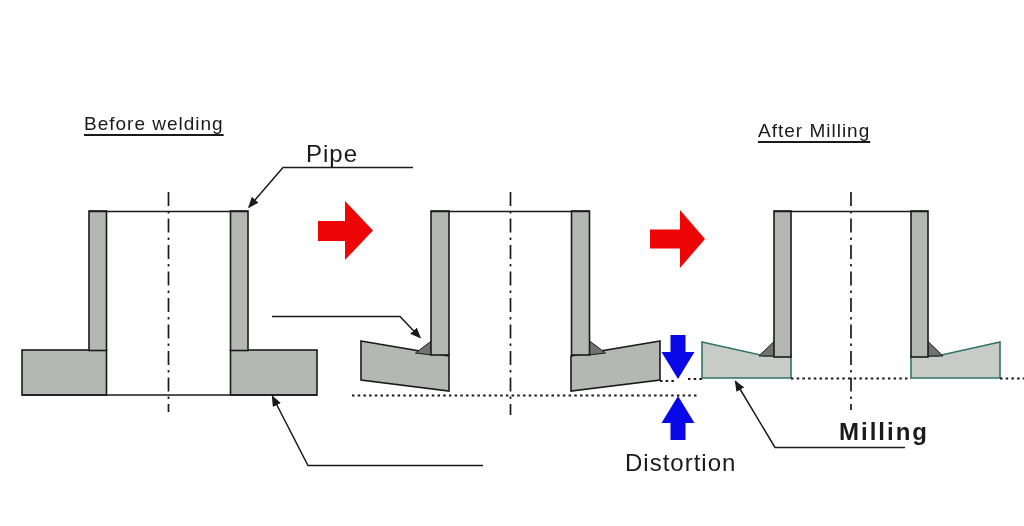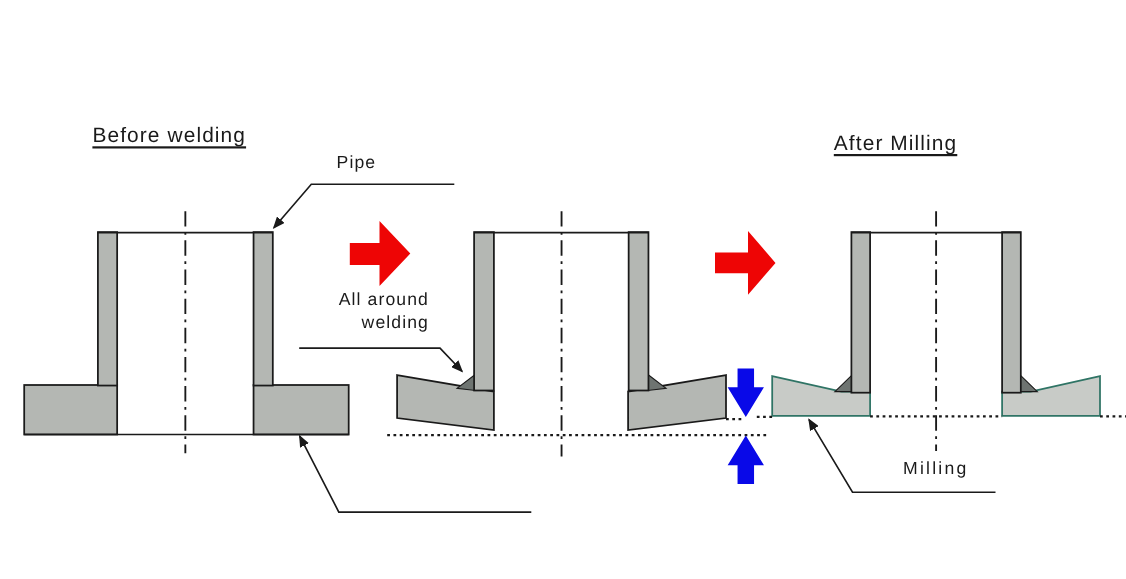--- a/index.html
+++ b/index.html
@@ -7,21 +7,21 @@
     position:relative;width:1024px;height:526px;background:var(--background,#fff);
     font-family:"Liberation Sans","DejaVu Sans",sans-serif;color:var(--text-black,#1a1a1a);
     overflow:hidden;
   }
   #stage svg{position:absolute;left:0;top:0;}
   .txt{position:absolute;white-space:nowrap;line-height:1.18;}
   .title{
     font-size:19px;letter-spacing:1px;
     text-decoration:underline;text-decoration-thickness:1.5px;text-underline-offset:4px;
   }
-  .callout{font-size:16px;letter-spacing:1px;}
+  .callout{font-size:24px;letter-spacing:1px;}
   .two-line{text-align:right;line-height:1.3;}
   .shape-outline{stroke:var(--outline-black,#1a1a1a);stroke-width:1.6;}
   .metal{fill:var(--metal-gray,#b4b7b3);}
   .milled{fill:var(--milled-gray,#c8cbc7);stroke:var(--milled-outline-teal,#2f7465);stroke-width:1.6;}
   .weld{fill:var(--weld-gray,#6e7471);stroke:var(--outline-black,#1a1a1a);stroke-width:1;}
   .thin{stroke:var(--outline-black,#1a1a1a);stroke-width:1.5;fill:none;}
   .center{stroke:var(--outline-black,#111);stroke-width:1.7;fill:none;stroke-dasharray:14 5 2.5 5;}
   .dots{stroke:var(--outline-black,#111);stroke-width:2;fill:none;stroke-dasharray:2.5 3.2;}
   .leader{stroke:var(--outline-black,#1a1a1a);stroke-width:1.5;fill:none;}
   .red-arrow{fill:var(--process-arrow-red,#ee0505);}
@@ -86,21 +86,18 @@
     <polyline points="272,316.5 400,316.5 420,337.5" class="leader" marker-end="url(#ah)"></polyline>
     <polyline points="483,465.5 308,465.5 272.5,396.5" class="leader" marker-end="url(#ah)"></polyline>
     <polyline points="905,447.5 775,447.5 735.5,381.5" class="leader" marker-end="url(#ah)"></polyline>
   </svg>
 
   <div class="txt title" style="left:84px;top:113px;">Before welding</div>
   <div class="txt title" style="left:758px;top:120px;text-align:center;">After Milling</div>
 
   <div class="txt callout" style="left:306px;top:140px;">Pipe</div>
 
-  <div class="txt callout two-line" style="left:258px;top:263px;width:132px;">
-    <span>All around</span><br>
-    <span>welding</span>
-  </div>
 
 
+  <div class="txt callout" style="left:625px;top:449px;">Distortion</div>
 
-  <div class="txt callout" style="left:821px;top:418px;letter-spacing:2px;">Milling</div>
+  <div class="txt callout" style="left:839px;top:418px;letter-spacing:2px;font-weight:bold;">Milling</div>
 </div>
 
 </body></html>

